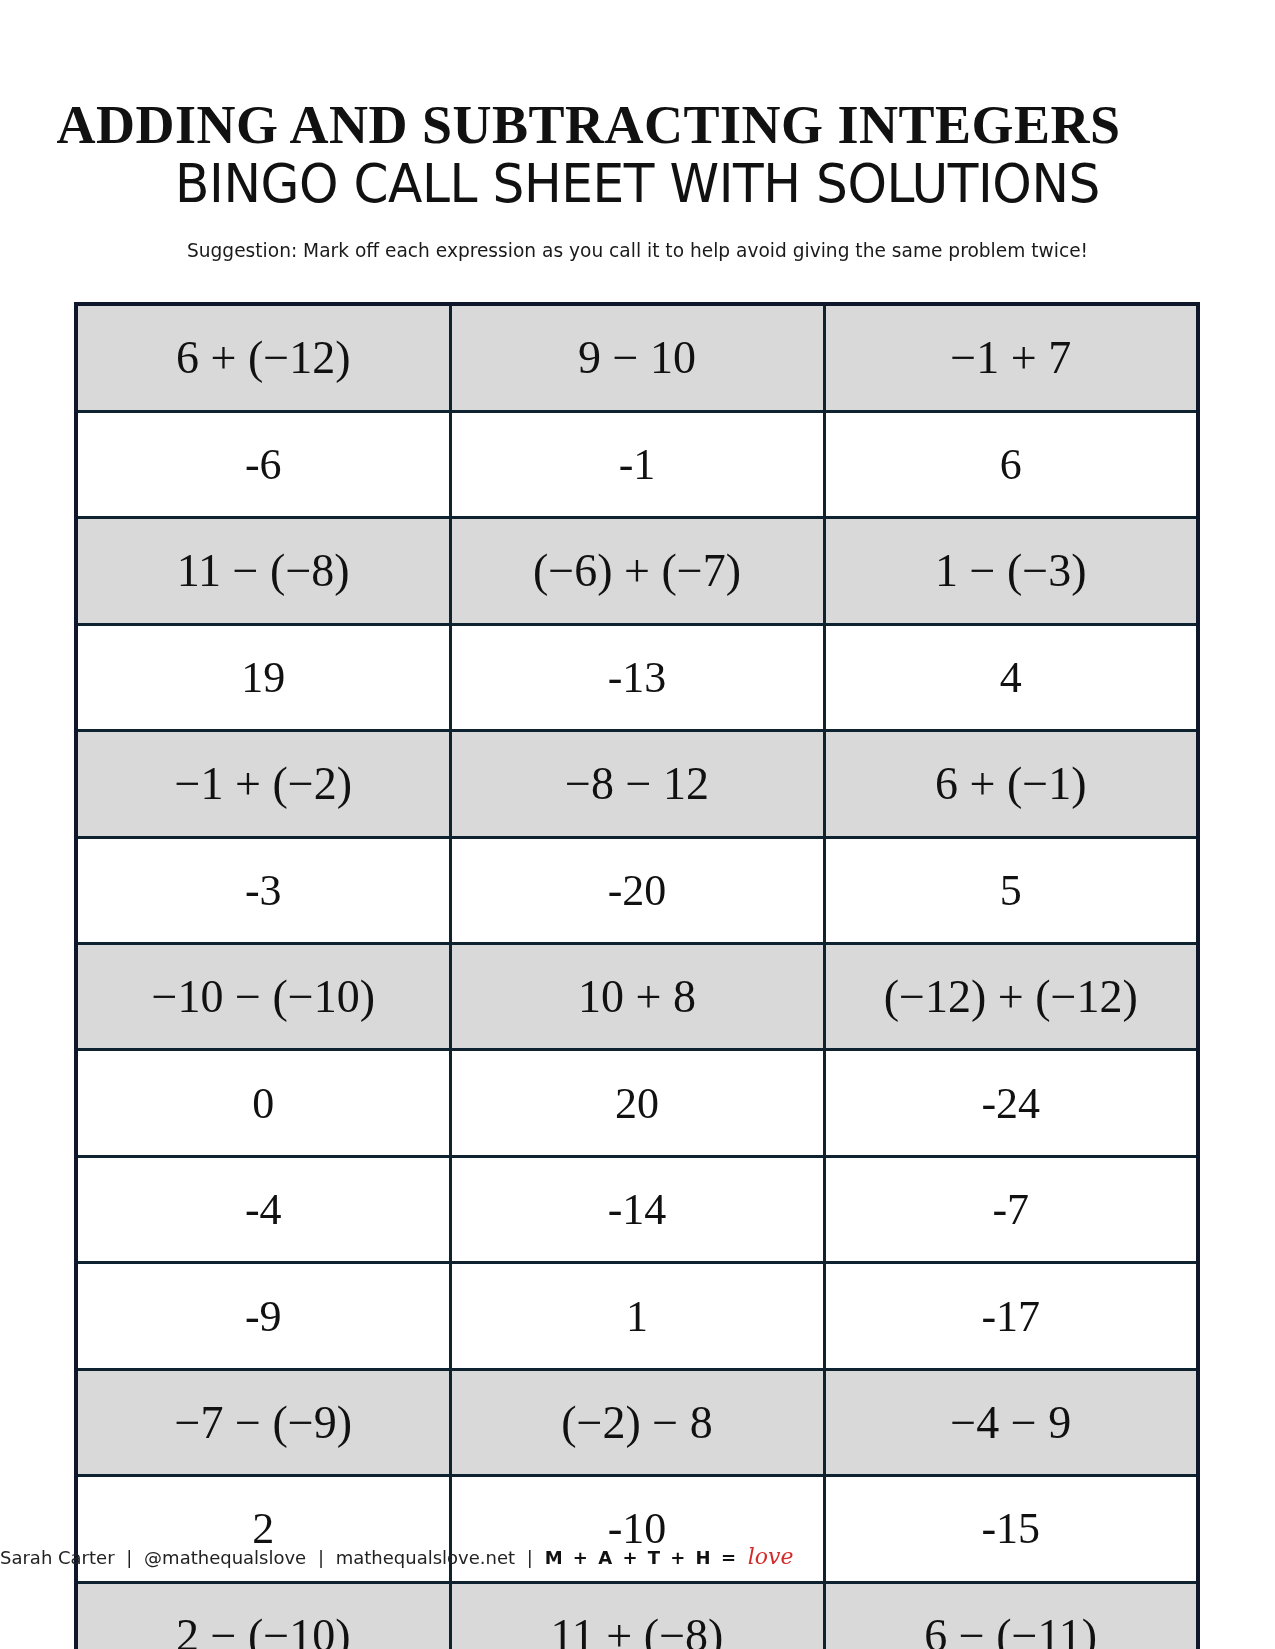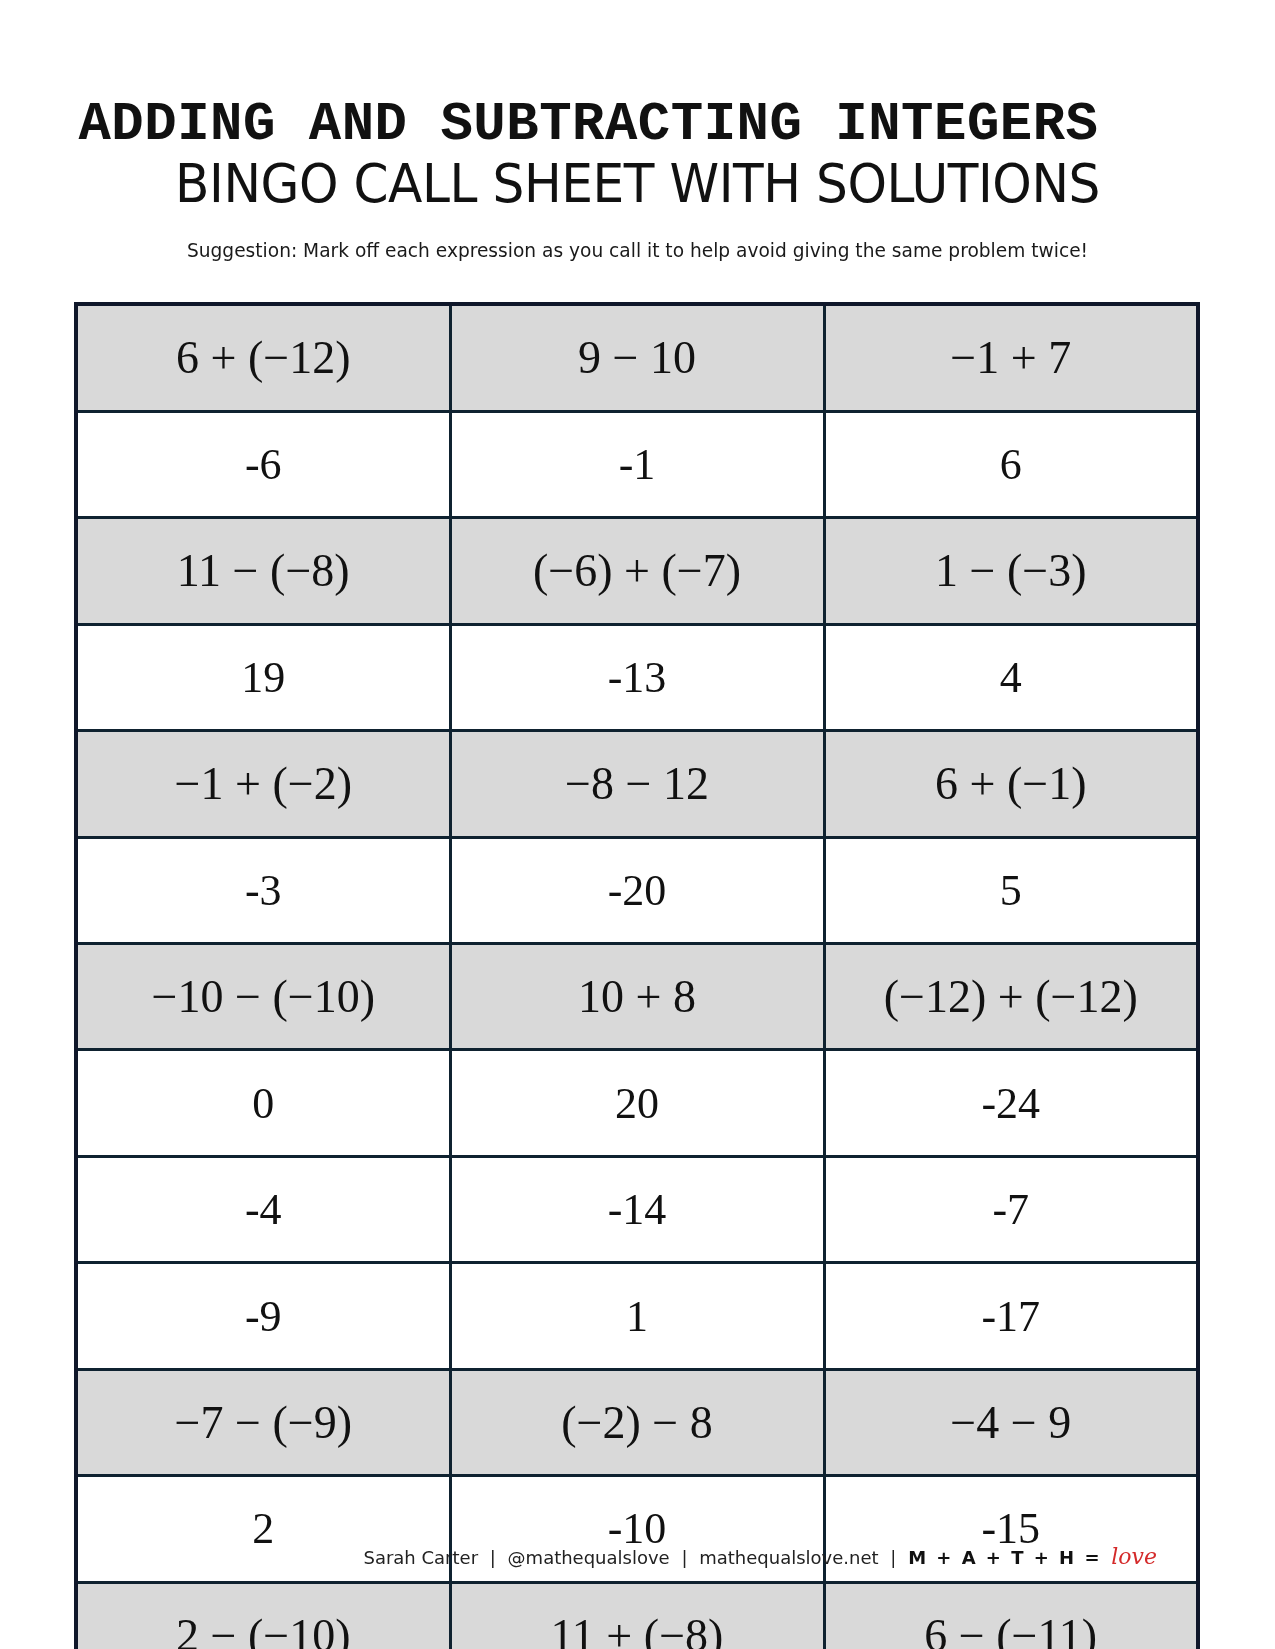--- a/index.html
+++ b/index.html
@@ -14,21 +14,21 @@
       overflow: hidden;
       font-family: "DejaVu Sans", sans-serif;
       color: #111111;
     }
     .title-main {
       position: absolute;
       left: 0;
       width: 1177px;
       top: 94px;
       text-align: center;
-      font-family: Liberation Mono, monospace;
+      font-family: Liberation Serif, serif;
       font-weight: bold;
       font-size: 54px;
       letter-spacing: 0.5px;
       line-height: 62px;
       color: #111111;
     }
     .title-sub {
       position: absolute;
       left: 0;
       width: 1275px;
@@ -86,21 +86,21 @@
     .bingo-table tr.ans td {
       background: #ffffff;
       font-family: "Liberation Serif", serif;
       font-size: 44px;
     }
     .footer {
       position: absolute;
       left: 0;
       width: 1157px;
       top: 1543px;
-      text-align: right;
+      text-align: left;
       font-family: "DejaVu Sans", sans-serif;
       font-size: 18px;
       line-height: 28px;
       color: #222222;
       white-space: nowrap;
     }
     .footer .sep {
       margin: 0 6px;
     }
     .footer .logo {

